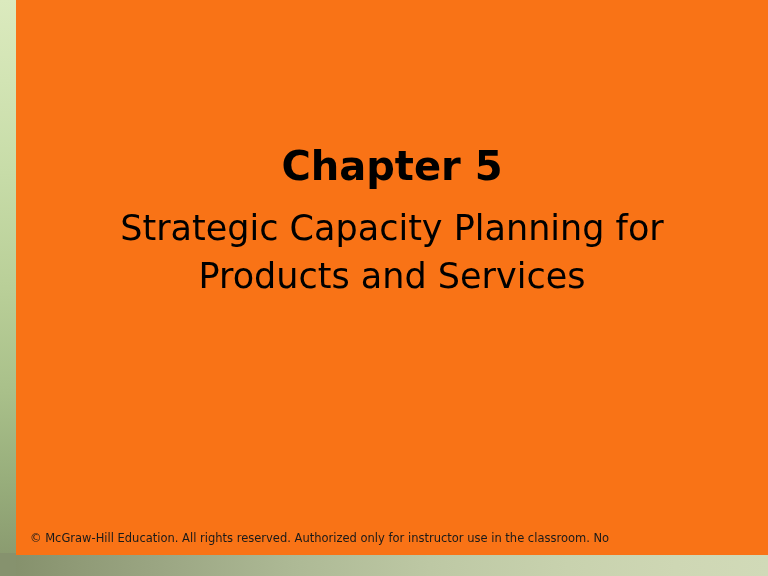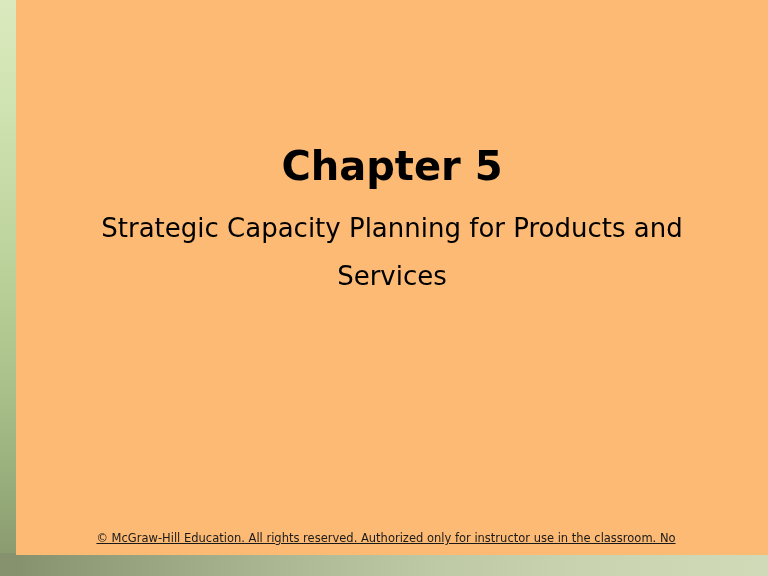--- a/index.html
+++ b/index.html
@@ -11,21 +11,21 @@
     width: 768px;
     height: 576px;
     overflow: hidden;
     font-family: "DejaVu Sans", "Liberation Sans", sans-serif;
   }
 
   .slide {
     position: relative;
     width: 768px;
     height: 576px;
-    background: #fdba74;
+    background: #f97316;
     overflow: hidden;
   }
 
   
   .left-band {
     position: absolute;
     left: 0;
     top: 0;
     width: 16px;
     height: 576px;
@@ -88,41 +88,39 @@
     font-size: 40px;
     font-weight: bold;
     color: #000000;
     line-height: 52px;
     letter-spacing: 0px;
   }
 
   .slide-subtitle {
     margin: 0;
     padding-top: 12px;
-    font-size: 26px;
+    font-size: 35px;
     font-weight: normal;
     color: #000000;
     line-height: 48px;
     padding-left: 30px;
     padding-right: 30px;
   }
 
   .footer {
     position: absolute;
     left: 16px;
     bottom: 29px;
     width: 740px;
-    text-align: center;
     font-size: 11.5px;
     line-height: 17px;
     color: #1a1a1a;
     padding-left: 14px;
     padding-right: 14px;
     box-sizing: border-box;
-    text-decoration: underline;
   }
   .footer-line {
     display: block;
     white-space: nowrap;
   }
 </style>
 </head>
 <body>
 
 <div class="slide">

